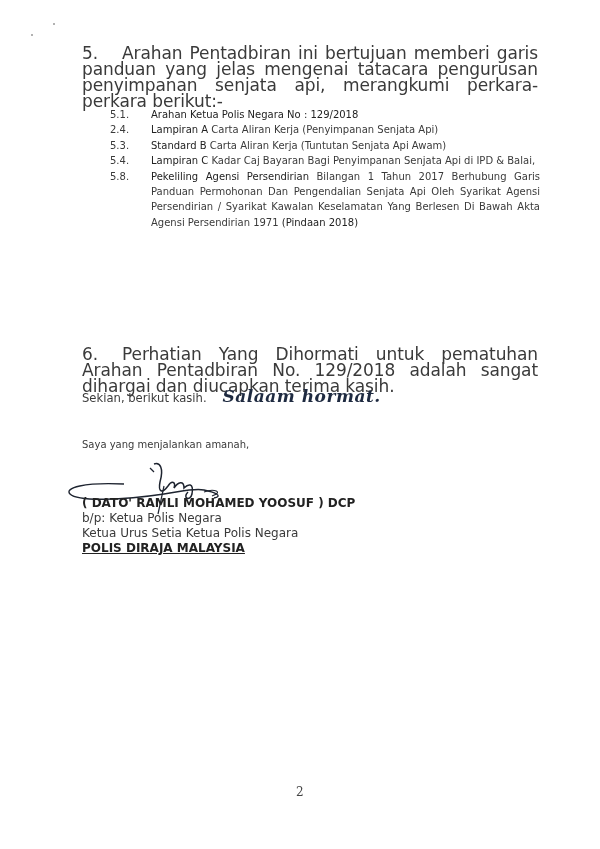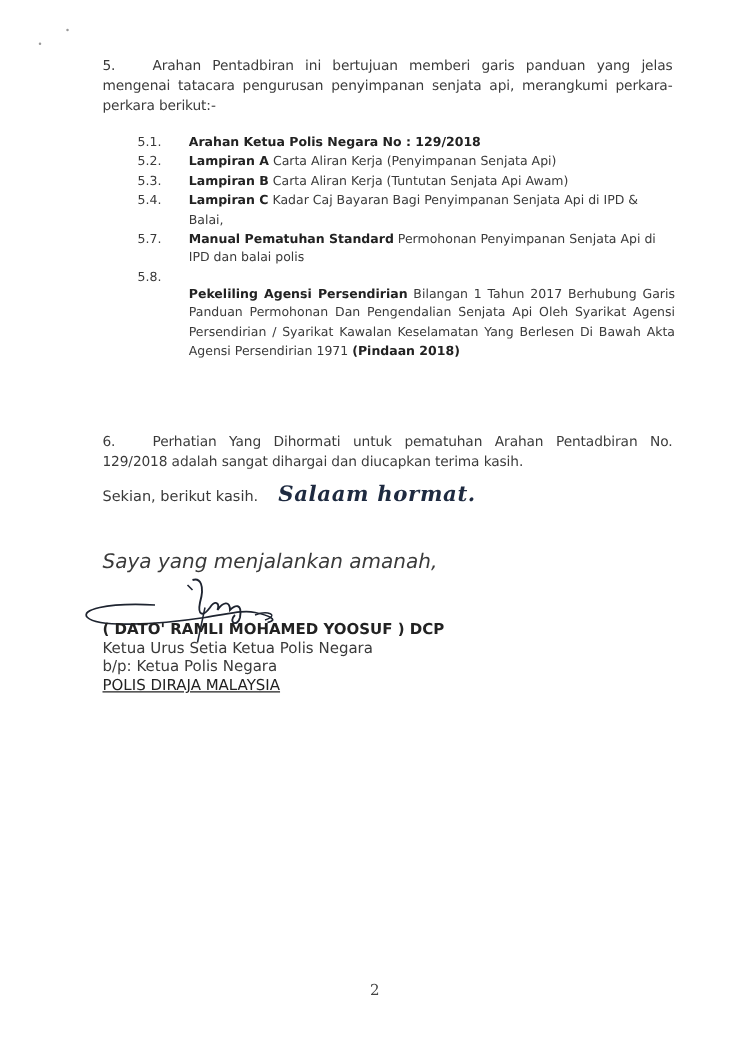--- a/index.html
+++ b/index.html
@@ -1,35 +1,35 @@
 <!DOCTYPE html>
 <html><head>
   <meta charset="utf-8">
   <style>
     html, body { margin: 0; padding: 0; }
     body {
       width: 600px; height: 849px; background: #ffffff; position: relative; overflow: hidden;
       font-family: "DejaVu Sans", sans-serif; color: #3a3a3a;
     }
     .page { position: absolute; left: 0; top: 0; width: 600px; height: 849px; }
-    .para { position: absolute; left: 82px; width: 456px; font-size: 11px; line-height: 16px; text-align: justify; letter-spacing: -0.1px; }
+    .para { position: absolute; left: 82px; width: 456px; font-size: 17px; line-height: 16px; text-align: justify; letter-spacing: -0.1px; }
     .para .num { display: inline-block; width: 40px; }
     .list { position: absolute; left: 110px; top: 107px; width: 430px; font-size: 10px; line-height: 15.4px; }
     .item { display: flex; }
     .item .n { width: 41px; flex: none; }
     .item .t { flex: 1; }
-    .item.j .t { text-align: justify; margin-top: 13px; }
-    b { color: #222; font-weight: bold; }
+    .item.j .t { text-align: justify; }
+    b { color: #222; font-weight: normal; }
     .closing { position: absolute; left: 82px; top: 386px; font-size: 11.6px; }
     .hand { font-family: "DejaVu Serif", serif; font-style: italic; font-weight: bold; font-size: 17px; color: #1e2a40; margin-left: 16px; letter-spacing: 0.5px; }
-    .amanah { position: absolute; left: 82px; top: 439px; font-size: 16px; font-style: italic; }
+    .amanah { position: absolute; left: 82px; top: 439px; font-size: 10px; }
     .sig-svg { position: absolute; left: 64px; top: 458px; }
     .sign { position: absolute; left: 82px; top: 496px; font-size: 12px; line-height: 15px; }
     .sign .name { font-weight: bold; color: #222; }
-    .sign .org { font-weight: normal; color: #222; text-decoration: underline; }
+    .sign .org { font-weight: bold; color: #222; text-decoration: underline; }
     .pagenum { position: absolute; left: 296px; top: 785px; font-family: "DejaVu Serif", serif; font-size: 12px; color: #444; }
     .speck { position: absolute; width: 2px; height: 2px; background: #999; border-radius: 1px; }
   </style>
 </head>
 <body>
 
 <div class="page">
 
   <div class="speck" style="left:31px;top:34px;"></div>
   <div class="speck" style="left:53px;top:23px;"></div>
@@ -37,34 +37,30 @@
   <div class="para" style="top:45px;">
     <span class="num">5.</span><span>Arahan Pentadbiran ini bertujuan memberi garis panduan yang jelas mengenai tatacara pengurusan penyimpanan senjata api, merangkumi perkara-perkara berikut:-</span>
   </div>
 
   <div class="list">
     <div class="item">
       <span class="n">5.1.</span>
       <span class="t"><b>Arahan Ketua Polis Negara No : 129/2018</b><span></span></span>
     </div>
     <div class="item">
-      <span class="n">5.2.</span>
+      <span class="n">2.4.</span>
       <span class="t"><b>Lampiran A</b><span> Carta Aliran Kerja (Penyimpanan Senjata Api)</span></span>
     </div>
     <div class="item">
       <span class="n">5.3.</span>
-      <span class="t"><b>Lampiran B</b><span> Carta Aliran Kerja (Tuntutan Senjata Api Awam)</span></span>
+      <span class="t"><b>Standard B</b><span> Carta Aliran Kerja (Tuntutan Senjata Api Awam)</span></span>
     </div>
     <div class="item">
       <span class="n">5.4.</span>
       <span class="t"><b>Lampiran C</b><span> Kadar Caj Bayaran Bagi Penyimpanan Senjata Api di IPD &amp; Balai,</span></span>
-    </div>
-    <div class="item">
-      <span class="n">5.7.</span>
-      <span class="t"><b>Manual Pematuhan Standard</b><span> Permohonan Penyimpanan Senjata Api di IPD dan balai polis</span></span>
     </div>
     <div class="item j">
       <span class="n">5.8.</span>
       <span class="t"><b>Pekeliling Agensi Persendirian</b><span> Bilangan 1 Tahun 2017 Berhubung Garis Panduan Permohonan Dan Pengendalian Senjata Api Oleh Syarikat Agensi Persendirian / Syarikat Kawalan Keselamatan Yang Berlesen Di Bawah Akta Agensi Persendirian 1971 </span><b>(Pindaan 2018)</b></span>
     </div>
   </div>
 
   <div class="para" style="top:346px;">
     <span class="num">6.</span><span>Perhatian Yang Dihormati untuk pematuhan Arahan Pentadbiran No. 129/2018 adalah sangat dihargai dan diucapkan terima kasih.</span>
   </div>
@@ -78,19 +74,19 @@
   <svg class="sig-svg" width="200" height="60" viewBox="0 0 200 60">
     <path d="M60 26 C 20 24, 0 30, 6 36 C 14 44, 60 42, 100 36 C 120 33, 130 30, 140 32 C 150 34, 160 38, 150 40" fill="none" stroke="#1e2430" stroke-width="1.4"></path>
     <path d="M90 6 C 96 4, 100 10, 96 24 C 94 34, 98 36, 104 28 C 108 22, 112 24, 110 30 C 114 24, 120 22, 120 30 C 124 26, 130 24, 128 36 C 126 44, 118 40, 124 34" fill="none" stroke="#1e2430" stroke-width="1.5"></path>
     <path d="M100 28 L 94 56" fill="none" stroke="#1e2430" stroke-width="1.2"></path>
     <path d="M140 34 C 150 30, 160 34, 148 38" fill="none" stroke="#1e2430" stroke-width="1.1"></path>
     <path d="M86 10 L 90 14" fill="none" stroke="#1e2430" stroke-width="1.3"></path>
   </svg>
 
   <div class="sign">
     <div class="name">( DATO' RAMLI MOHAMED YOOSUF ) DCP</div>
+    <div>b/p: Ketua Polis Negara</div>
     <div>Ketua Urus Setia Ketua Polis Negara</div>
-    <div>b/p: Ketua Polis Negara</div>
     <div class="org">POLIS DIRAJA MALAYSIA</div>
   </div>
 
   <div class="pagenum">2</div>
 </div>
 
 </body></html>

